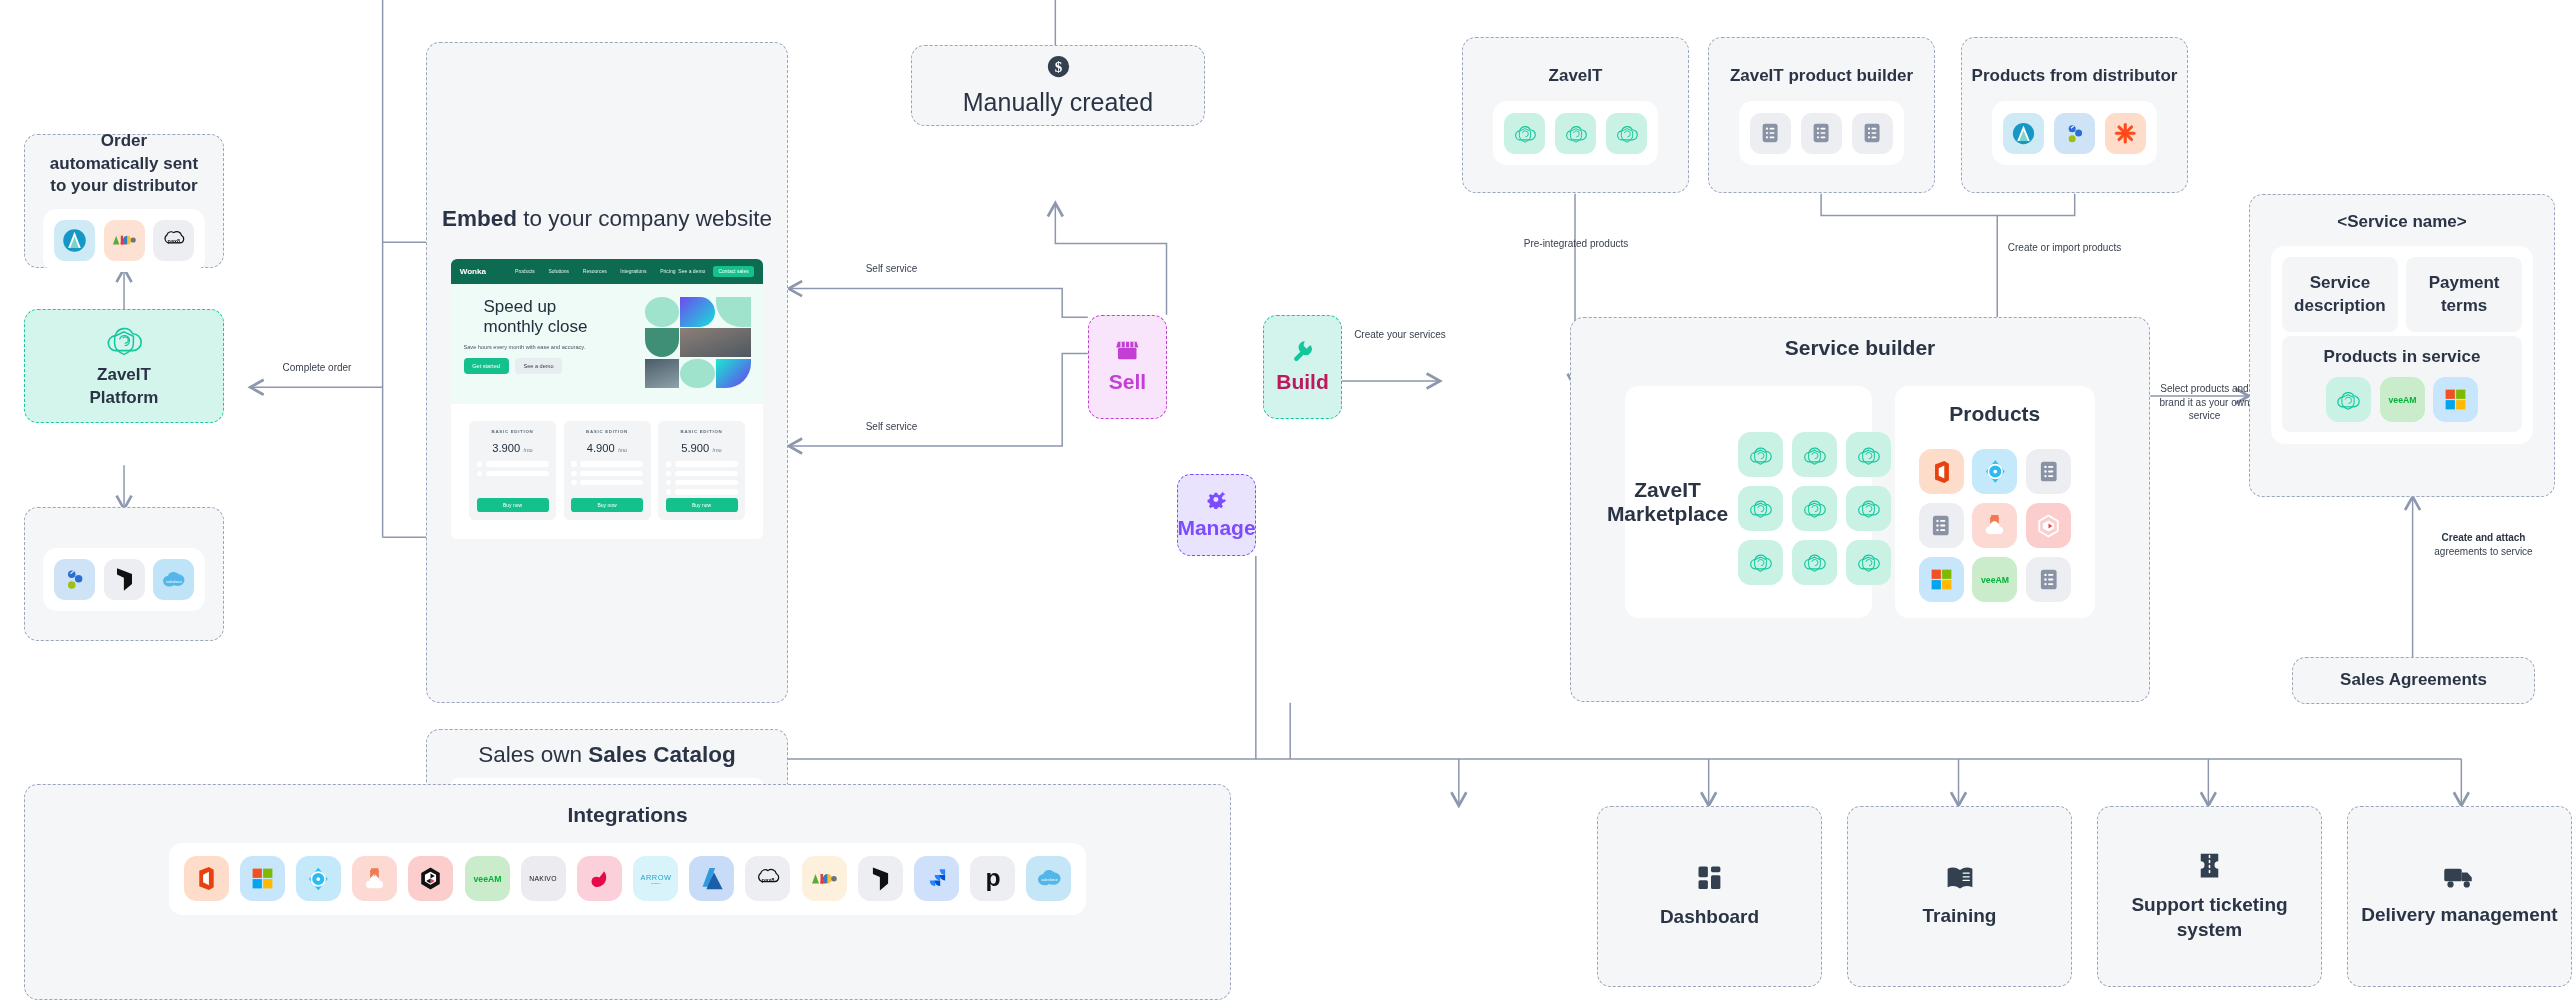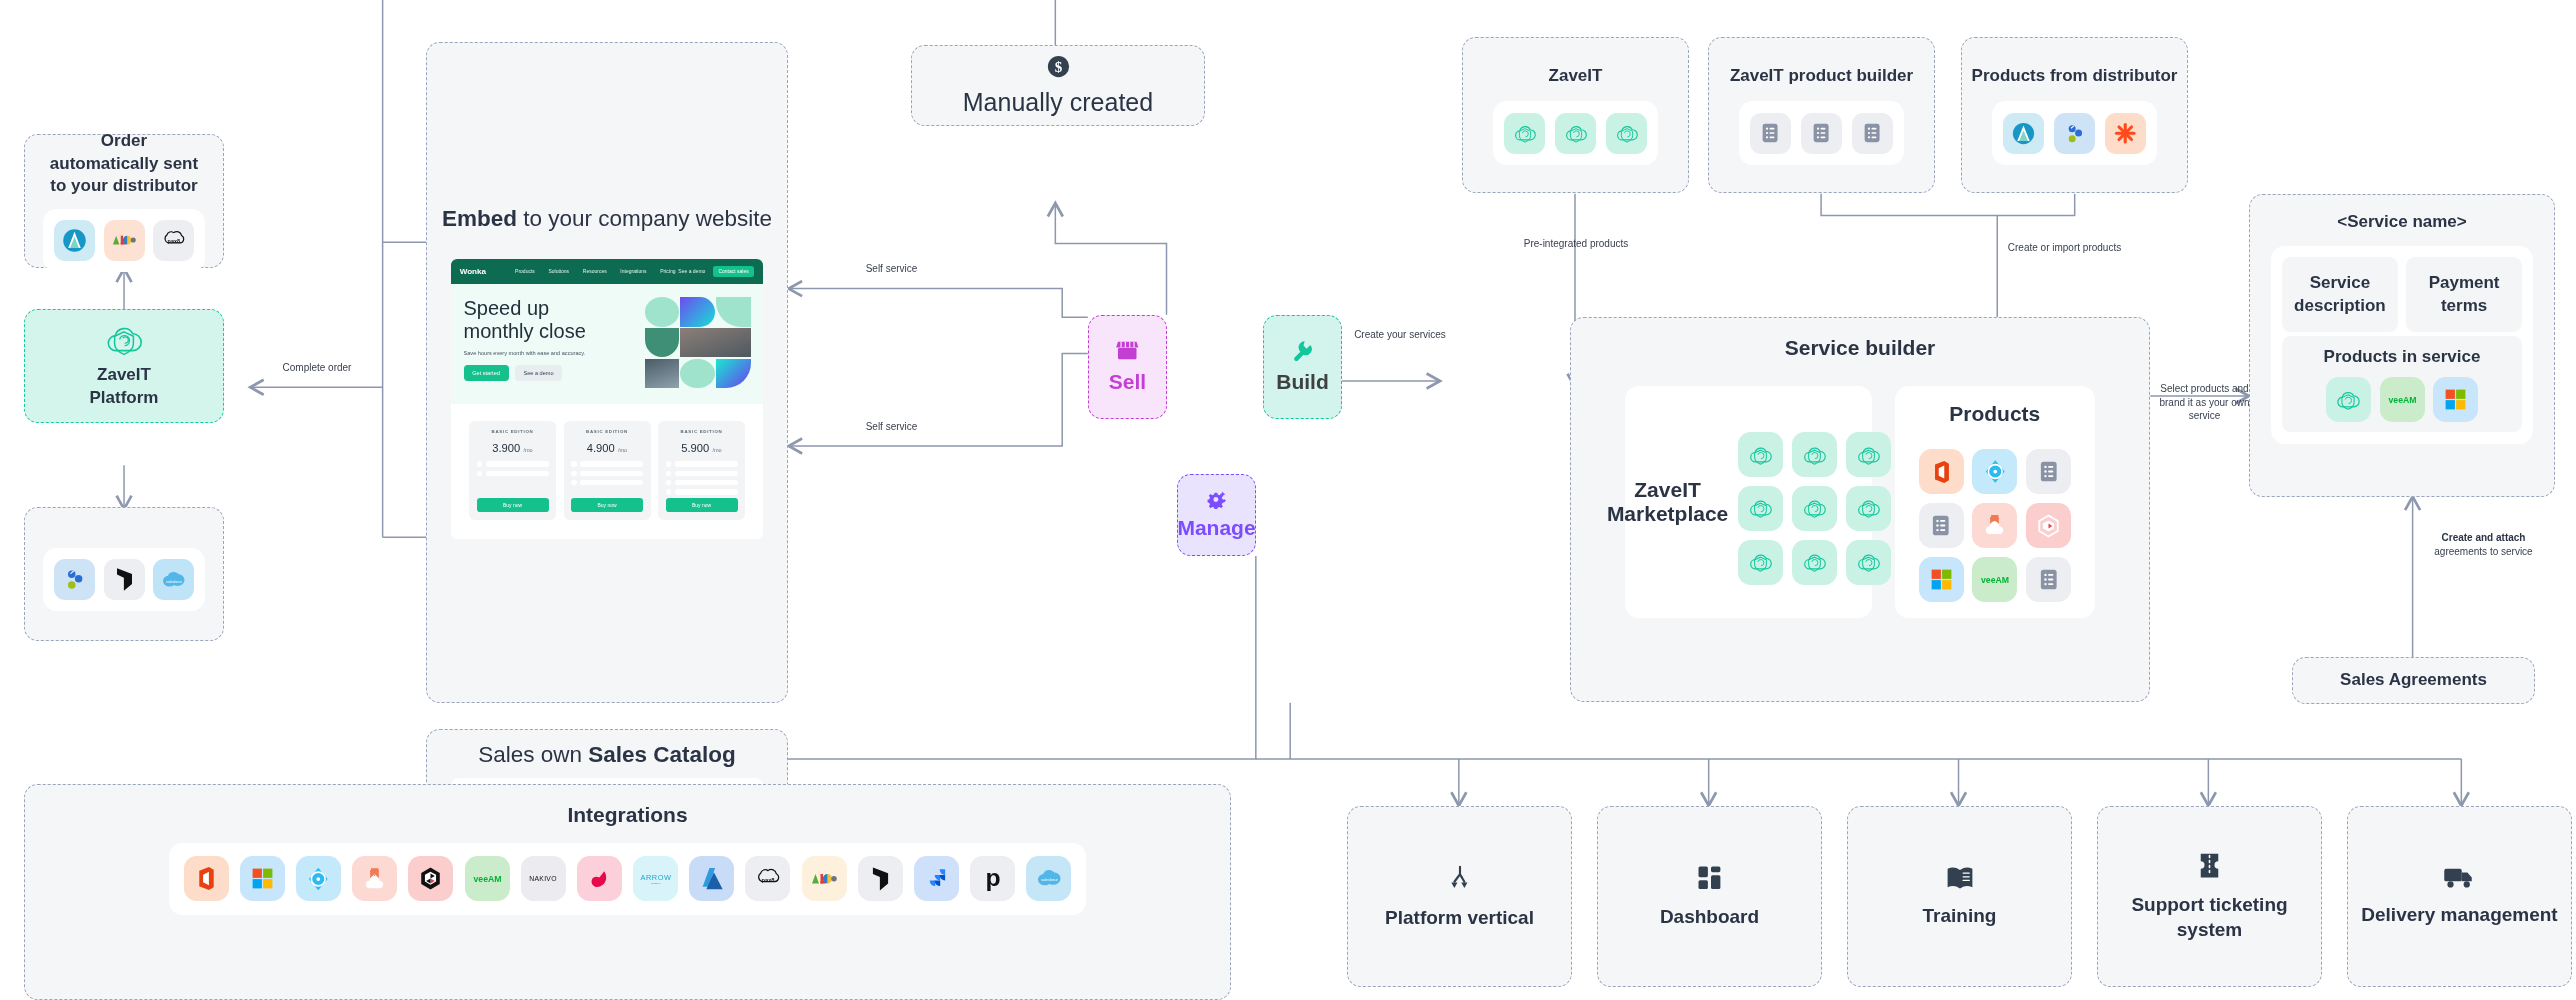--- a/index.html
+++ b/index.html
@@ -42,21 +42,21 @@
   .browser { width:312px; background:#fff; border-radius:6.2px; overflow:hidden; }
   .br-nav { background:#0d6b52; height:25px; display:flex; align-items:center;
     padding:0 8.7px; gap:0; }
   .br-logo { color:#fff; font-size:8.1px; font-weight:bold; }
   .br-links { display:flex; gap:13.7px; margin-left:29px; flex:1; }
   .br-links span { color:#e3f3ee; font-size:5px; }
   .br-demo { color:#e3f3ee; font-size:5px; margin-right:7.5px; }
   .br-cta { background:#14c08b; color:#fff; font-size:5px; padding:2.5px 5.6px; border-radius:2.5px; }
   .hero { background:#eefbf6; padding:13.7px 12.5px 16.2px; display:flex; }
   .hero-l { flex:1; }
-  .hero-h { font-size:20px; font-weight:500; line-height:1.16; color:#22303d; }
+  .hero-h { font-size:17px; font-weight:500; line-height:1.16; color:#22303d;margin-left:20px; }
   .hero-p { font-size:5.6px; color:#45525e; margin:6.9px 0 8.7px; }
   .hero-btns { display:flex; gap:6.2px; }
   .btn-a { background:#14c08b; color:#fff; font-size:5.6px; padding:5px 8.7px; border-radius:3.7px; }
   .btn-b { background:#e8edf0; color:#39414f; font-size:5.6px; padding:5px 8.7px; border-radius:3.7px; }
   .collage { width:106px; height:91px; display:grid; grid-template-columns:repeat(3,1fr);
     grid-template-rows:repeat(3,1fr); gap:1.2px; }
   .c1{background:#9fe3cd;border-radius:50%;}
   .c2{background:linear-gradient(135deg,#6d4bf0,#16e0d8);border-radius:0 25px 25px 0;}
   .c3{background:#9fe3cd;border-radius:0 0 0 25px;}
   .c4{background:#3f8f76;border-radius:0 0 22.5px 22.5px;}
@@ -432,21 +432,21 @@
     </div>
     <div class="ttl-lg" style="margin-top:6.2px; color:#c33fd4;">Sell</div>
   </div>
 
   <div class="node dbox green" id="build-box" style="left:1263px; top:315px; width:79px; height:104px;">
     <div>
       <svg width="22.5" height="21" viewBox="0 0 36 34">
           <path d="M22 2 a10 10 0 0 0 -7 17 L6 28 a3.5 3.5 0 0 0 5 5 l9 -9 a10 10 0 0 0 11 -16 l-6 6 -5 -5 z" fill="#12c79d"></path>
         </svg>
     </div>
-    <div class="ttl-lg" style="margin-top:6.2px; color:#404040;">Build</div>
+    <div class="ttl-lg" style="margin-top:6.2px; color:#be185d;">Build</div>
   </div>
 
   <div class="node dbox violet" id="manage-box" style="left:1177px; top:474px; width:79px; height:82px;">
     <div>
       <svg width="21" height="19" viewBox="0 0 34 30">
           <path d="M14 4 h4 l1 3 3 1 2.5-2 3 3 -2 2.5 1 3 3 1 v4 l-3 1 -1 3 2 2.5 -3 3 -2.5-2 -3 1 -1 3 h-4 l-1-3 -3-1 -2.5 2 -3-3 2-2.5 -1-3 -3-1 v-4 l3-1 1-3 -2-2.5 3-3 2.5 2 3-1 z" fill="#7c4dff"></path>
           <circle cx="16" cy="15" r="4" fill="#eae3fe"></circle>
           <path d="M27 2 l1.4 3 3 1.4 -3 1.4 -1.4 3 -1.4-3 -3-1.4 3-1.4 z" fill="#7c4dff"></path>
           <path d="M30 14 l0.9 2 2 0.9 -2 0.9 -0.9 2 -0.9-2 -2-0.9 2-0.9 z" fill="#7c4dff"></path>
         </svg>
@@ -869,34 +869,20 @@
           <svg width="30" height="21" viewBox="0 0 56 40">
             <ellipse cx="20" cy="22" rx="13" ry="11" fill="#53b6e8"></ellipse>
             <ellipse cx="36" cy="20" rx="14" ry="12" fill="#53b6e8"></ellipse>
             <ellipse cx="28" cy="13" rx="11" ry="9" fill="#53b6e8"></ellipse>
             <text x="29" y="25" font-size="7" text-anchor="middle" fill="#fff" font-family="Liberation Sans, sans-serif">salesforce</text>
           </svg>
         </div>
     </div>
   </div>
 
-  <div class="node dbox" style="left:1347px; top:806px; width:225px; height:181px;">
-    <div>
-      <svg width="30" height="30" viewBox="0 0 48 48">
-          <g fill="none" stroke="#33404f" stroke-width="3.4" stroke-linecap="round">
-            <path d="M24 6 V18"></path>
-            <path d="M24 18 L15 30 M24 18 L31 30"></path>
-          </g>
-          <path d="M15 40 l-5 -9 h10 z" fill="#33404f"></path>
-          <path d="M31 40 l-5 -9 h10 z" fill="#33404f"></path>
-          <circle cx="27" cy="23" r="1.8" fill="#33404f"></circle>
-        </svg>
-    </div>
-    <div class="icobox-label">Platform vertical</div>
-  </div>
 
   <div class="node dbox" style="left:1597px; top:806px; width:225px; height:181px;">
     <div>
       <svg width="27.5" height="27.5" viewBox="0 0 44 44">
           <rect x="4" y="4" width="15" height="17" rx="2.5" fill="#33404f"></rect>
           <rect x="24" y="4" width="15" height="9" rx="2.5" fill="#33404f"></rect>
           <rect x="4" y="26" width="15" height="14" rx="2.5" fill="#33404f"></rect>
           <rect x="24" y="18" width="15" height="22" rx="2.5" fill="#33404f"></rect>
         </svg>
     </div>

